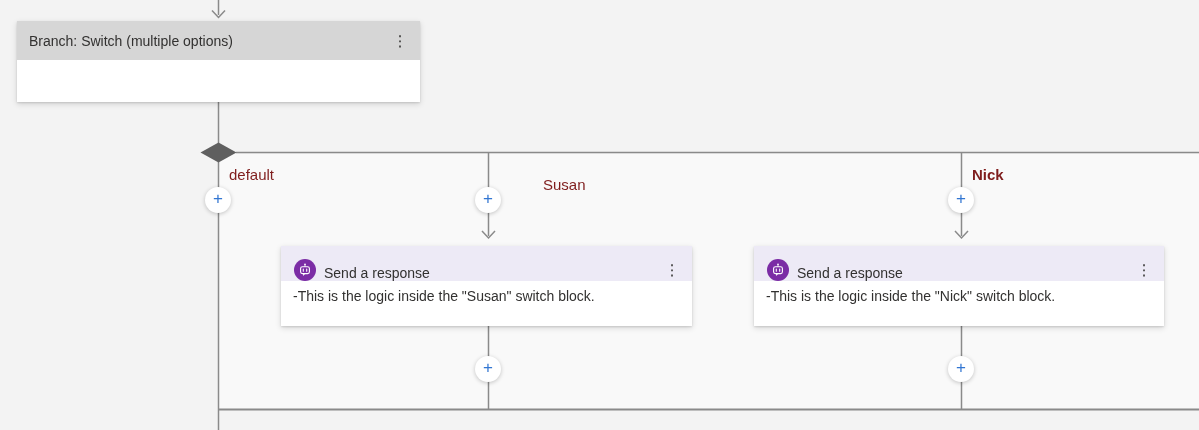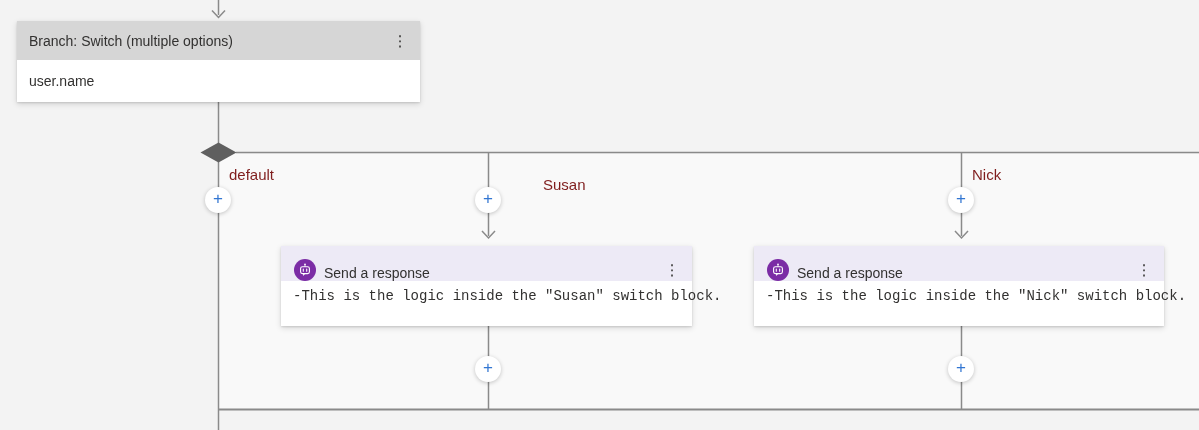--- a/index.html
+++ b/index.html
@@ -63,21 +63,21 @@
     color: #323130;
     white-space: nowrap;
   }
 
   .switch-node { left: 17px; top: 21px; width: 403px; height: 81px; }
   .switch-node .node-header { height: 39px; background: #d6d6d6; }
   .switch-node .node-body { height: 42px; }
 
   .action-node { width: 410px; height: 80px; }
   .action-node .node-header { height: 35px; background: #edeaf6; padding-left: 13px; align-items: flex-end; }
-  .action-node .node-body { height: 29px; font-family: Liberation Mono, monospace; }
+  .action-node .node-body { height: 29px; }
   .action-node-susan { left: 281px; top: 246px; width: 411px; }
   .action-node-nick  { left: 754px; top: 246px; }
 
   .action-icon {
     flex: 0 0 auto;
     width: 22px; height: 22px;
     border-radius: 50%;
     background: #7b2ca5;
     margin-right: 8px;
     display: flex; align-items: center; justify-content: center;
@@ -86,21 +86,21 @@
   
   .branch-label {
     position: absolute;
     z-index: 2;
     font-size: 15px;
     color: #7f1d1d;
     white-space: nowrap;
   }
   .label-default { left: 229px; top: 166px; }
   .label-susan   { left: 499px; top: 176px; margin-left: 44px; }
-  .label-nick    { left: 972px; top: 166px; }
+  .label-nick    { left: 972px; top: 166px; font-weight: bold; }
 
   
   .plus-btn {
     position: absolute;
     z-index: 3;
     width: 26px; height: 26px;
     border-radius: 50%;
     background: #ffffff;
     box-shadow: 0 1px 4px rgba(0,0,0,0.22);
     color: #3276d2;
@@ -147,21 +147,20 @@
       <line x1="218" y1="409.5" x2="1199" y2="409.5" stroke-width="2.2"></line>
     </g>
     <polygon points="218.5,142.5 236.5,152.5 218.5,162.5 200.5,152.5" fill="#5f5f5f"></polygon>
   </svg>
 
   <div class="node switch-node">
     <div class="node-header">
       <span class="title">Branch: Switch (multiple options)</span>
       <span class="kebab">⋮</span>
     </div>
-    <div class="node-body">user.name</div>
   </div>
 
   <div class="branch-label label-default">default</div>
   <div class="branch-label label-susan">Susan</div>
   <div class="branch-label label-nick">Nick</div>
 
   <div class="plus-btn plus-default">+</div>
   <div class="plus-btn plus-susan-top">+</div>
   <div class="plus-btn plus-nick-top">+</div>
   <div class="plus-btn plus-susan-bottom">+</div>

